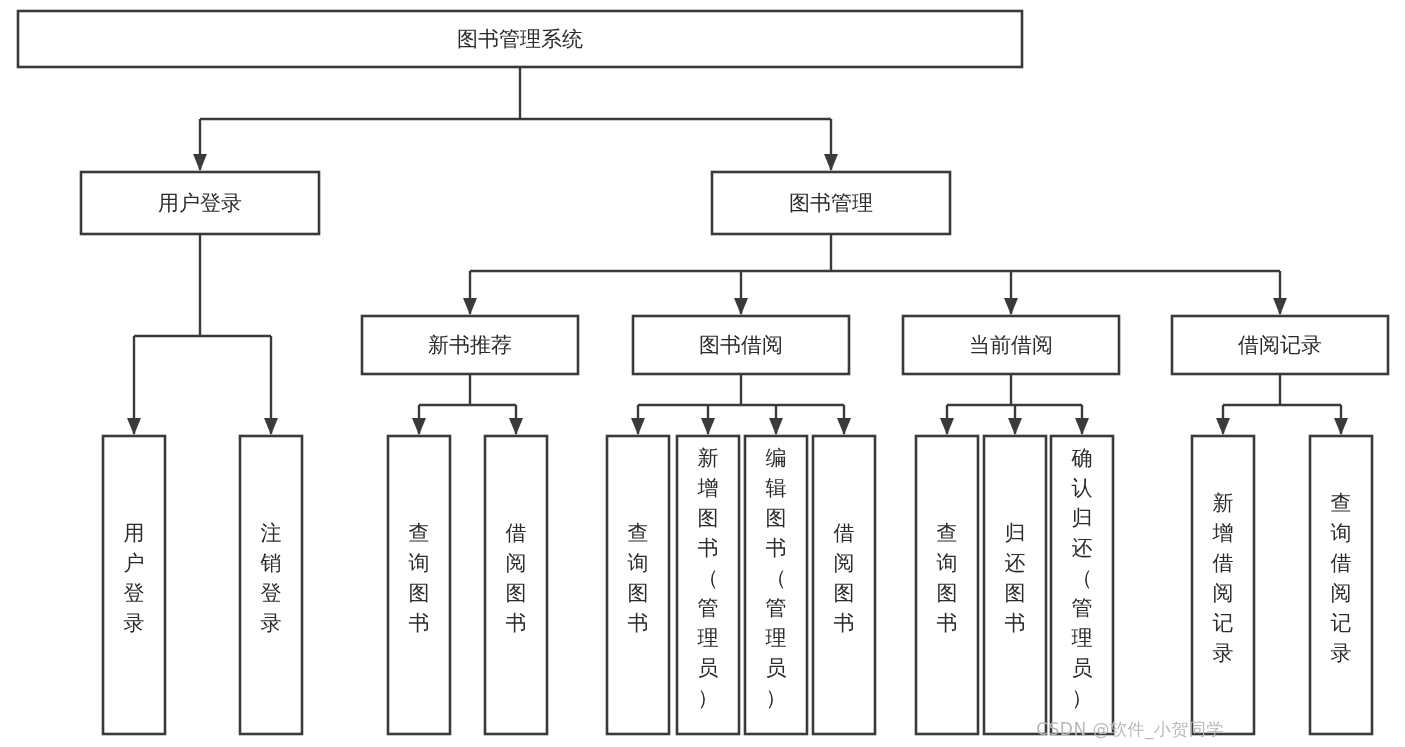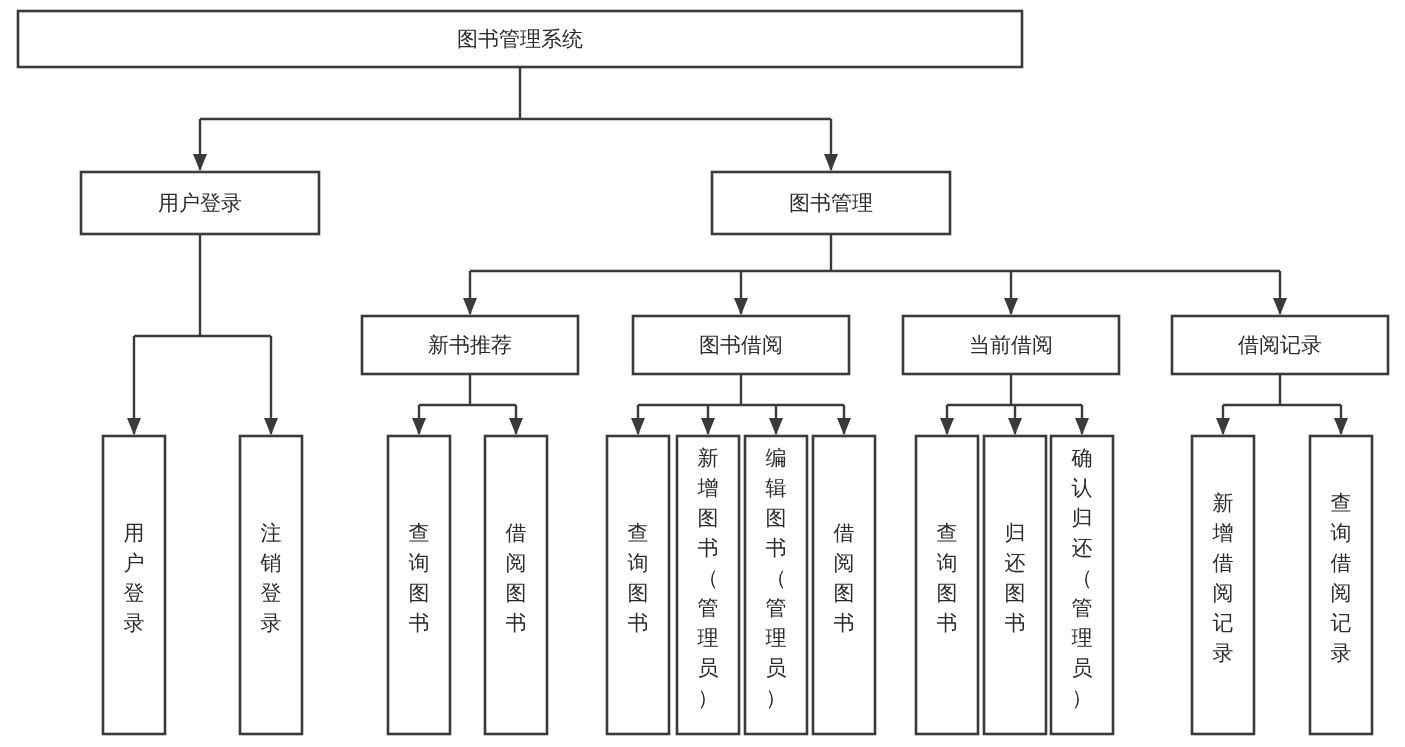--- a/index.html
+++ b/index.html
@@ -203,13 +203,14 @@
         <g>
           <rect x="1192" y="436" width="62" height="298" class="node-box"></rect>
           <text x="1223" y="0" class="node-label-vertical"><tspan x="1223" y="510">新</tspan><tspan x="1223" y="540">增</tspan><tspan x="1223" y="570">借</tspan><tspan x="1223" y="600">阅</tspan><tspan x="1223" y="630">记</tspan><tspan x="1223" y="660">录</tspan></text>
         </g>
         <g>
           <rect x="1310" y="436" width="62" height="298" class="node-box"></rect>
           <text x="1341" y="0" class="node-label-vertical"><tspan x="1341" y="510">查</tspan><tspan x="1341" y="540">询</tspan><tspan x="1341" y="570">借</tspan><tspan x="1341" y="600">阅</tspan><tspan x="1341" y="630">记</tspan><tspan x="1341" y="660">录</tspan></text>
         </g>
       </g>
   </svg>
+  <div class="watermark">CSDN @软件_小贺同学</div>
 </div>
 
 </body></html>

